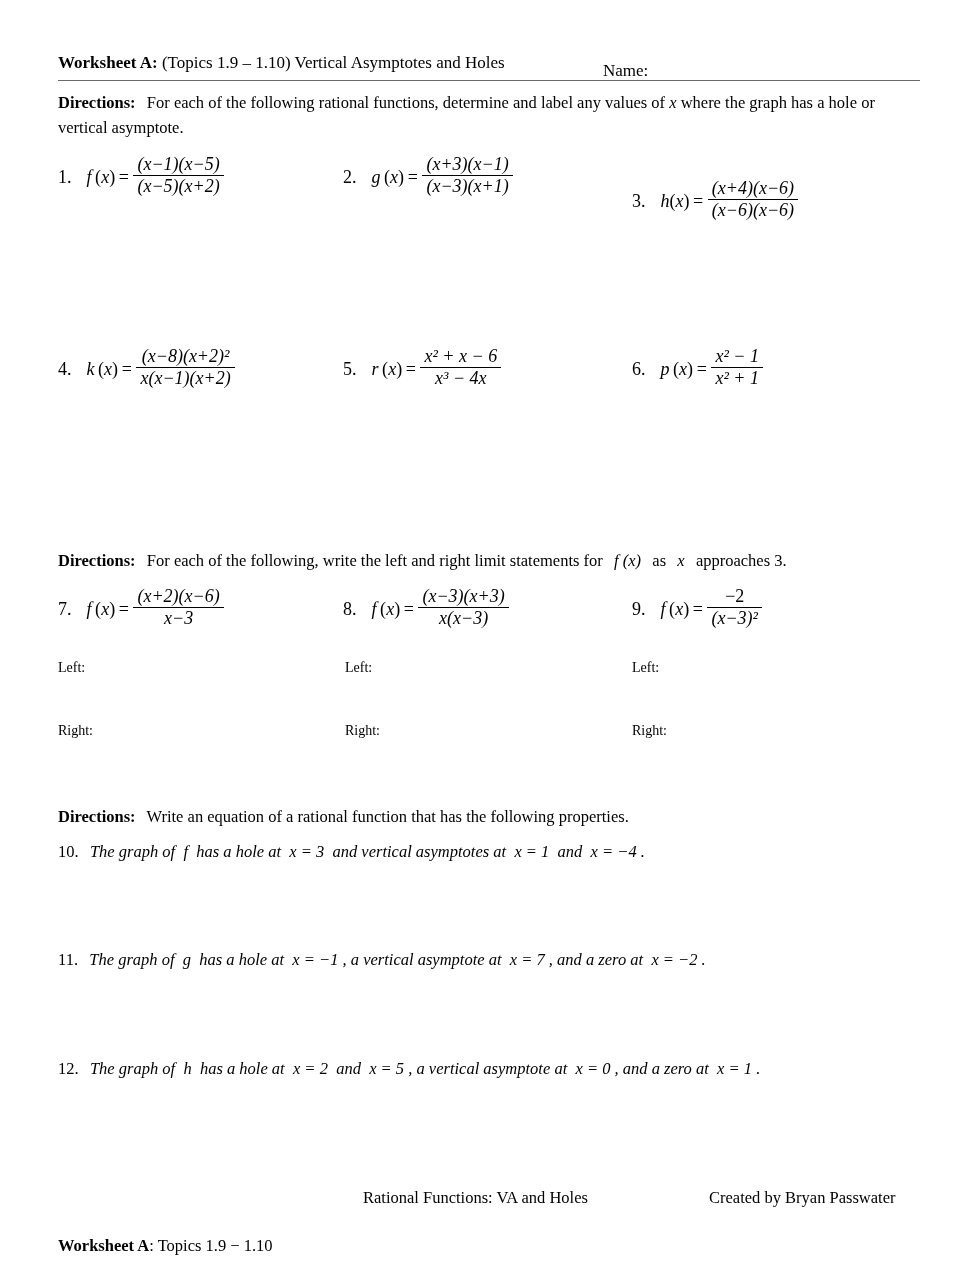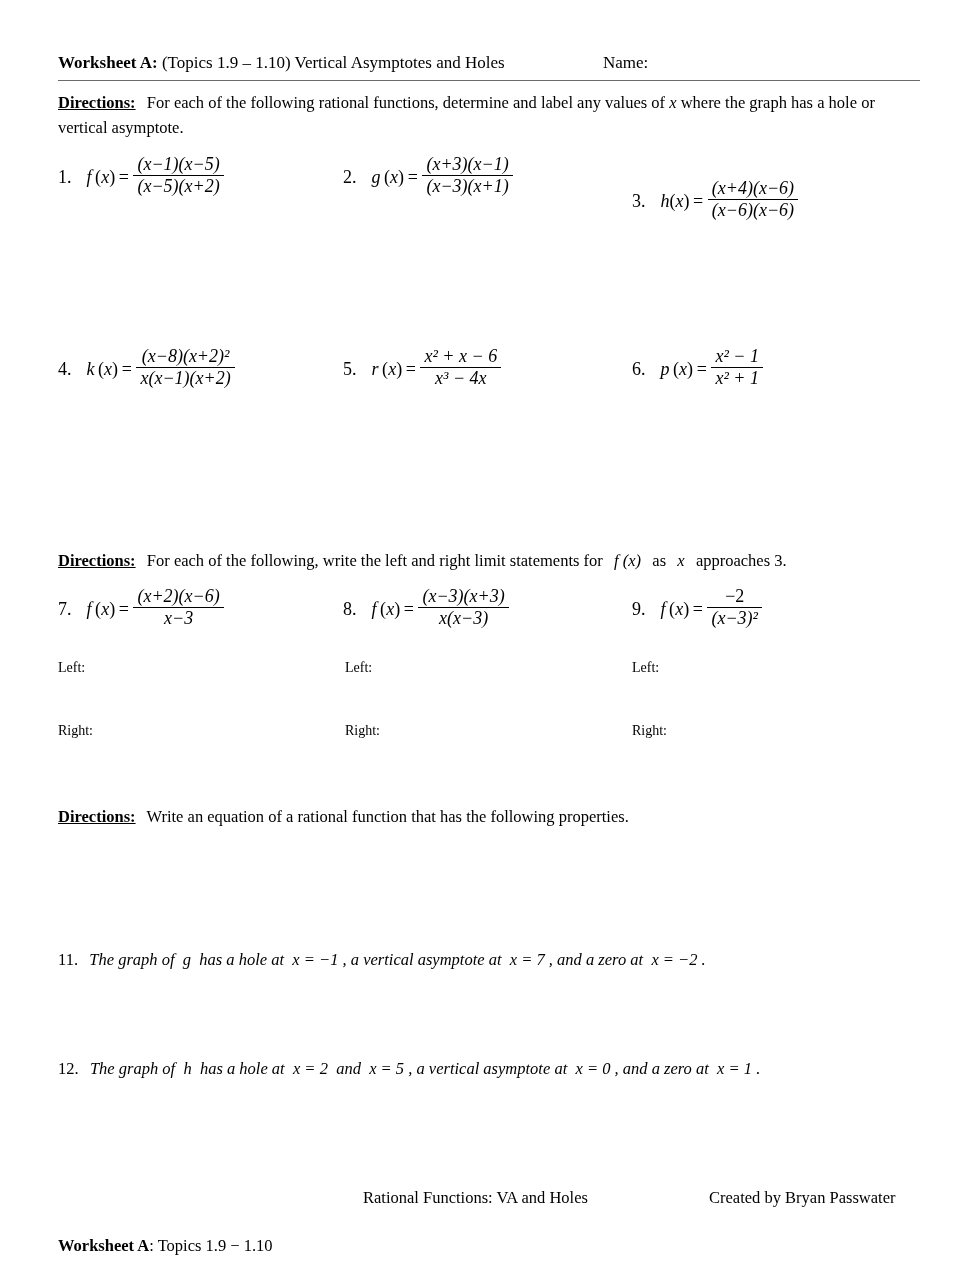--- a/index.html
+++ b/index.html
@@ -12,29 +12,29 @@
     overflow:hidden;
   }
   .page { position:absolute; left:0; top:0; width:979px; height:1098px; }
 
   
   .header-row {
     position:absolute; left:58px; top:52px; width:862px;
     font-size:17px; line-height:22px; white-space:nowrap;
   }
   .header-row .ws-title { font-weight:bold; }
-  .header-name { position:absolute; left:545px; top:0; }
+  .header-name { position:absolute; left:545px; top:8px; }
   .header-rule {
     position:absolute; left:58px; top:80px; width:862px;
     height:0; border-top:1.3px solid #6b6b6b;
   }
 
   
   .directions { position:absolute; font-size:16.5px; line-height:25px; }
-  .directions b { font-weight:bold;text-decoration:underline; }
+  .directions b { font-weight:bold; }
   .dir1 { left:58px; top:90px; width:866px; }
   .dir2 { left:58px; top:548px; width:866px; }
   .dir3 { left:58px; top:804px; width:866px; }
 
   
   .mi { font-style:italic; font-family:"Liberation Serif", serif; }
   .mn { font-style:normal; }
   .sp { display:inline-block; width:3px; }
   .paren { font-size:1.0em; }
 
@@ -163,20 +163,25 @@
   </div>
   <div class="label" style="left:632px; top:652px;">Left:</div>
   <div class="label" style="left:632px; top:715px;">Right:</div>
 
   <div class="directions dir3">
     <b>Directions:</b>
     <span class="sp"></span>
     <span>Write an equation of a rational function that has the following properties.</span>
   </div>
 
+  <div class="stmt" style="left:58px; top:840px;">
+    <span>10.</span>
+    <span class="sp"></span>
+    <span class="mi">The graph of &nbsp;f&nbsp; has a hole at &nbsp;x = 3&nbsp; and vertical asymptotes at &nbsp;x = 1&nbsp; and &nbsp;x = −4 .</span>
+  </div>
 
   <div class="stmt" style="left:58px; top:948px;">
     <span>11.</span>
     <span class="sp"></span>
     <span class="mi">The graph of &nbsp;g&nbsp; has a hole at &nbsp;x = −1 , a vertical asymptote at &nbsp;x = 7 ,  and a zero at &nbsp;x = −2 .</span>
   </div>
 
   <div class="stmt" style="left:58px; top:1057px;">
     <span>12.</span>
     <span class="sp"></span>

